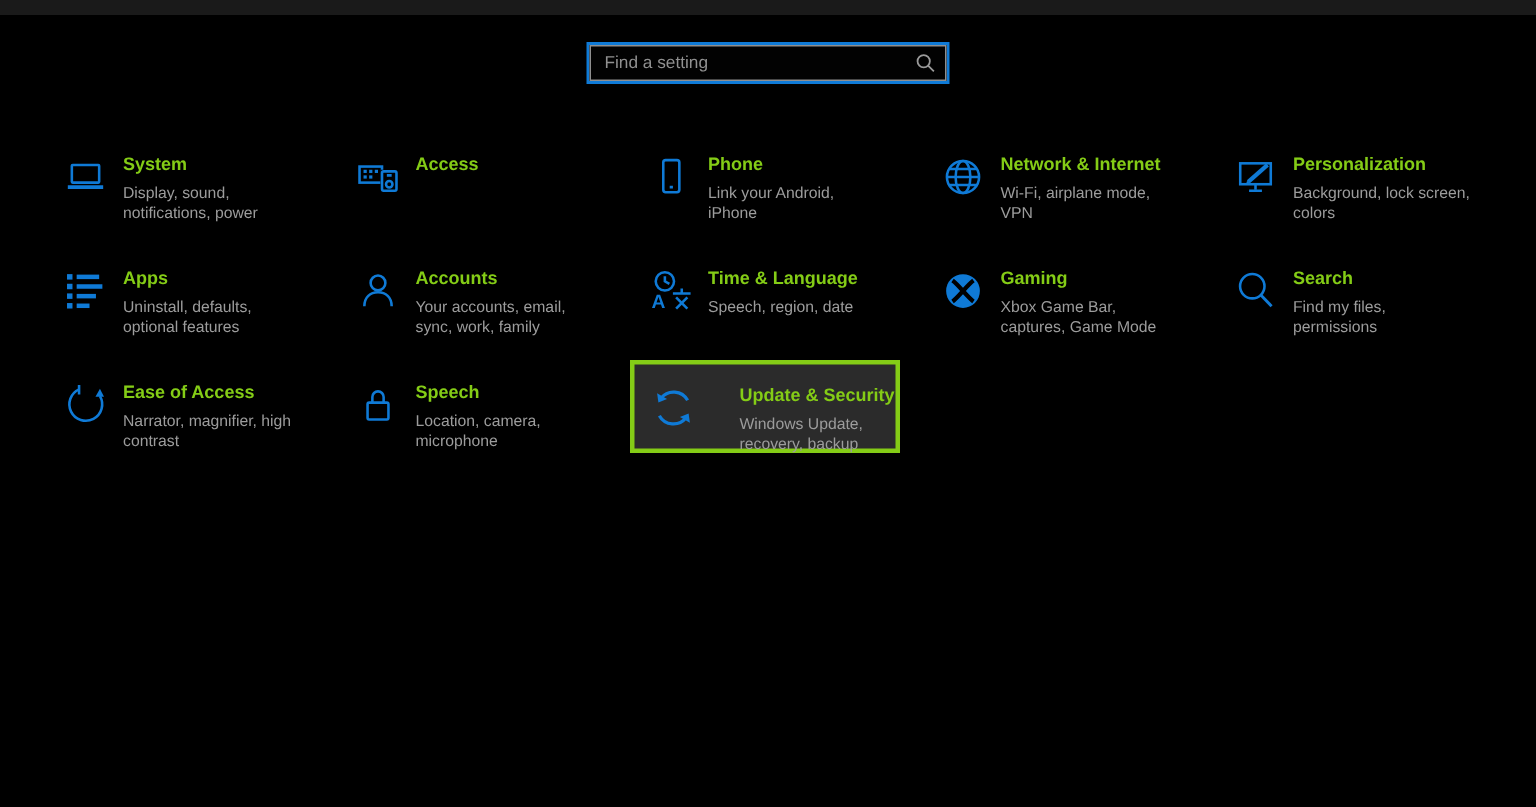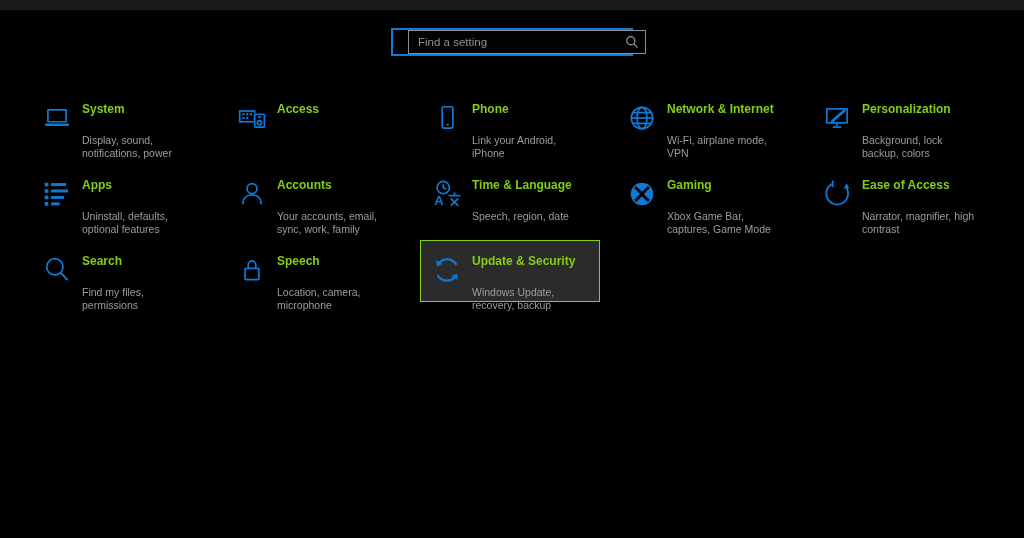--- a/index.html
+++ b/index.html
@@ -19,21 +19,20 @@
     position:absolute;top:28px;left:50%;transform:translateX(-50%);
     width:238px;height:24px;
     border:2px solid #0f7ad6;
     background:#000;
     box-sizing:content-box;
   }
   .search-inner{
     position:relative;width:100%;height:100%;
     border:1px solid #8f8f8f;box-sizing:border-box;
     background:#020202;
-    margin-left:15px;
   }
   .search-input{
     position:absolute;left:0;top:0;width:100%;height:100%;
     background:transparent;border:none;outline:none;
     color:#cfcfcf;font-size:11.5px;
     padding:0 26px 0 9px;box-sizing:border-box;
     font-family:"Liberation Sans", sans-serif;
   }
   .search-input::placeholder{color:#909090;opacity:1;}
   .search-glyph{
@@ -49,35 +48,36 @@
   }
   .tile{
     display:flex;align-items:flex-start;
     padding:13px 8px 0 11px;
     box-sizing:border-box;
     border:1px solid transparent;
     cursor:default;
   }
   .tile.hover{
     background:#2b2b2b;
-    border:1px solid #84cc16;
+    border:3px solid #84cc16;
+    gap:19px;
   }
   .tile .icon{
     width:30px;height:30px;flex:0 0 30px;
     margin-top:1px;margin-right:10px;
   }
   .tile .icon svg{width:30px;height:30px;display:block;}
   .txt{min-width:0;}
   .title{
     color:#84cc16;font-size:12px;font-weight:700;
     line-height:14px;white-space:nowrap;
   }
   .sub{
     color:#9c9c9c;font-size:10.5px;font-weight:400;
-    line-height:13px;margin-top:18px;max-width:128px;
+    line-height:13px;margin-top:7px;max-width:128px;
   }
   .ic{stroke:#0f7ad6;fill:none;stroke-width:1.6;}
   .icf{fill:#0f7ad6;stroke:none;}
 </style>
 </head>
 <body>
 
 <div class="titlebar"></div>
 
 <div class="search-wrap">
@@ -159,21 +159,21 @@
       <svg viewBox="0 0 28 28">
         <rect class="ic" x="4.5" y="5.5" width="19" height="13"></rect>
         <line class="ic" x1="14" y1="18.5" x2="14" y2="22"></line>
         <line class="ic" x1="10" y1="22.5" x2="18" y2="22.5"></line>
         <line x1="9.5" y1="17" x2="21.5" y2="6.5" stroke="#0f7ad6" stroke-width="2.6"></line>
         <path class="icf" d="M8 18.6 L10.6 17.8 L8.8 16.4 Z"></path>
       </svg>
     </span>
     <div class="txt">
       <div class="title">Personalization</div>
-      <div class="sub">Background, lock backup, colors</div>
+      <div class="sub">Background, lock screen, colors</div>
     </div>
   </div>
 
   <div class="tile">
     <span class="icon">
       <svg viewBox="0 0 28 28">
         <rect class="icf" x="2.5" y="3.5" width="3.4" height="3.4"></rect>
         <rect class="icf" x="2.5" y="9.5" width="3.4" height="3.4"></rect>
         <rect class="icf" x="2.5" y="15.5" width="3.4" height="3.4"></rect>
         <rect class="icf" x="2.5" y="21.5" width="3.4" height="3.4"></rect>
@@ -230,41 +230,41 @@
     </span>
     <div class="txt">
       <div class="title">Gaming</div>
       <div class="sub">Xbox Game Bar, captures, Game Mode</div>
     </div>
   </div>
 
   <div class="tile">
     <span class="icon">
       <svg viewBox="0 0 28 28">
+        <circle class="ic" cx="12" cy="11" r="7.6"></circle>
+        <line x1="17.3" y1="16.5" x2="24" y2="23.5" stroke="#0f7ad6" stroke-width="1.8"></line>
+      </svg>
+    </span>
+    <div class="txt">
+      <div class="title">Search</div>
+      <div class="sub">Find my files, permissions</div>
+    </div>
+  </div>
+
+  <div class="tile">
+    <span class="icon">
+      <svg viewBox="0 0 28 28">
         <path class="ic" d="M10 4.3 A10.2 10.2 0 1 0 23 8.5"></path>
         <line class="ic" x1="10" y1="1.5" x2="10" y2="7.5"></line>
         <path class="icf" d="M20.2 8.8 L25.5 8.8 L23 3.9 Z"></path>
       </svg>
     </span>
     <div class="txt">
       <div class="title">Ease of Access</div>
       <div class="sub">Narrator, magnifier, high contrast</div>
-    </div>
-  </div>
-
-  <div class="tile">
-    <span class="icon">
-      <svg viewBox="0 0 28 28">
-        <circle class="ic" cx="12" cy="11" r="7.6"></circle>
-        <line x1="17.3" y1="16.5" x2="24" y2="23.5" stroke="#0f7ad6" stroke-width="1.8"></line>
-      </svg>
-    </span>
-    <div class="txt">
-      <div class="title">Search</div>
-      <div class="sub">Find my files, permissions</div>
     </div>
   </div>
 
   <div class="tile">
     <span class="icon">
       <svg viewBox="0 0 28 28">
         <rect class="ic" x="7.5" y="12.5" width="13" height="10.5" rx="1"></rect>
         <path class="ic" d="M10.5 12.5 V9 a3.5 3.5 0 0 1 7 0 V12.5"></path>
       </svg>
     </span>

